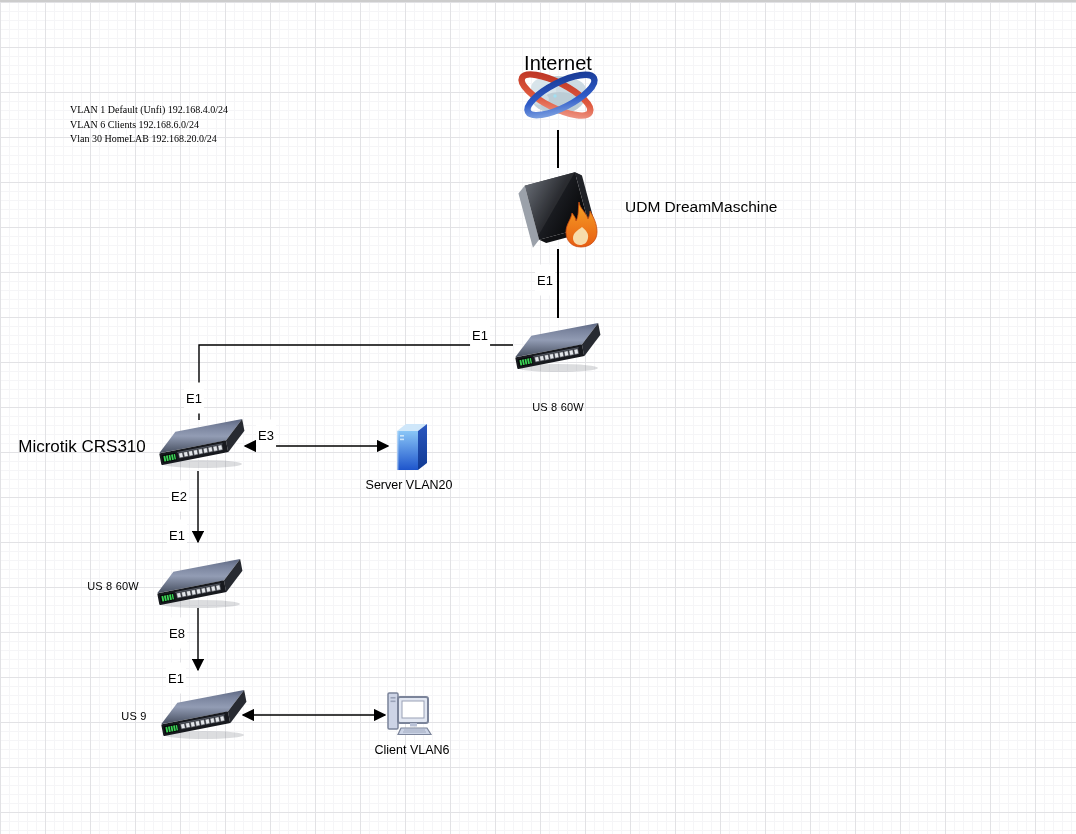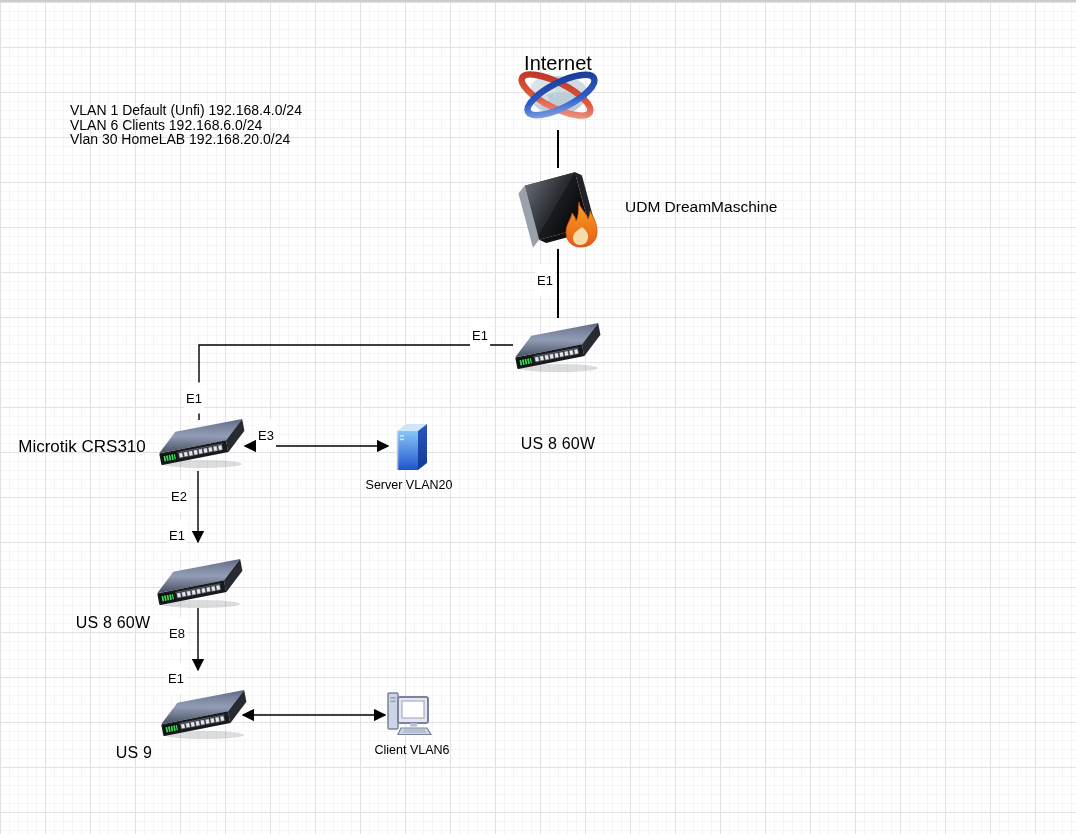--- a/index.html
+++ b/index.html
@@ -25,24 +25,24 @@
   .lbl{position:absolute;white-space:nowrap;}
   .lbl.center{transform:translate(-50%,-50%);text-align:center;}
   .lbl.left{transform:translate(0,-50%);margin-left:24px;}
   .edge-lbl{
     position:absolute;transform:translate(-50%,-50%);
     background:#ffffff;padding:8px 2px;font-size:13px;line-height:15px;
     white-space:nowrap;
   }
   .t20{font-size:20px;}
   .t17{font-size:17px;}
-  .t16{font-size:16px;letter-spacing:.2px;margin-top:37px;}
+  .t16{font-size:11px;letter-spacing:.2px;}
   .t15{font-size:15.5px;}
   .t12{font-size:12.5px;}
-  .vlan-note{line-height:14.5px;font-size:14px;}
+  .vlan-note{line-height:14.5px;font-size:10px;font-family:Liberation Serif, serif;}
   #edges{position:absolute;left:0;top:0;}
   .hidden-defs{position:absolute;width:0;height:0;overflow:hidden;}
 </style>
 </head>
 <body>
 
 <div class="canvas">
 
   <svg class="hidden-defs" aria-hidden="true">
     <defs>

